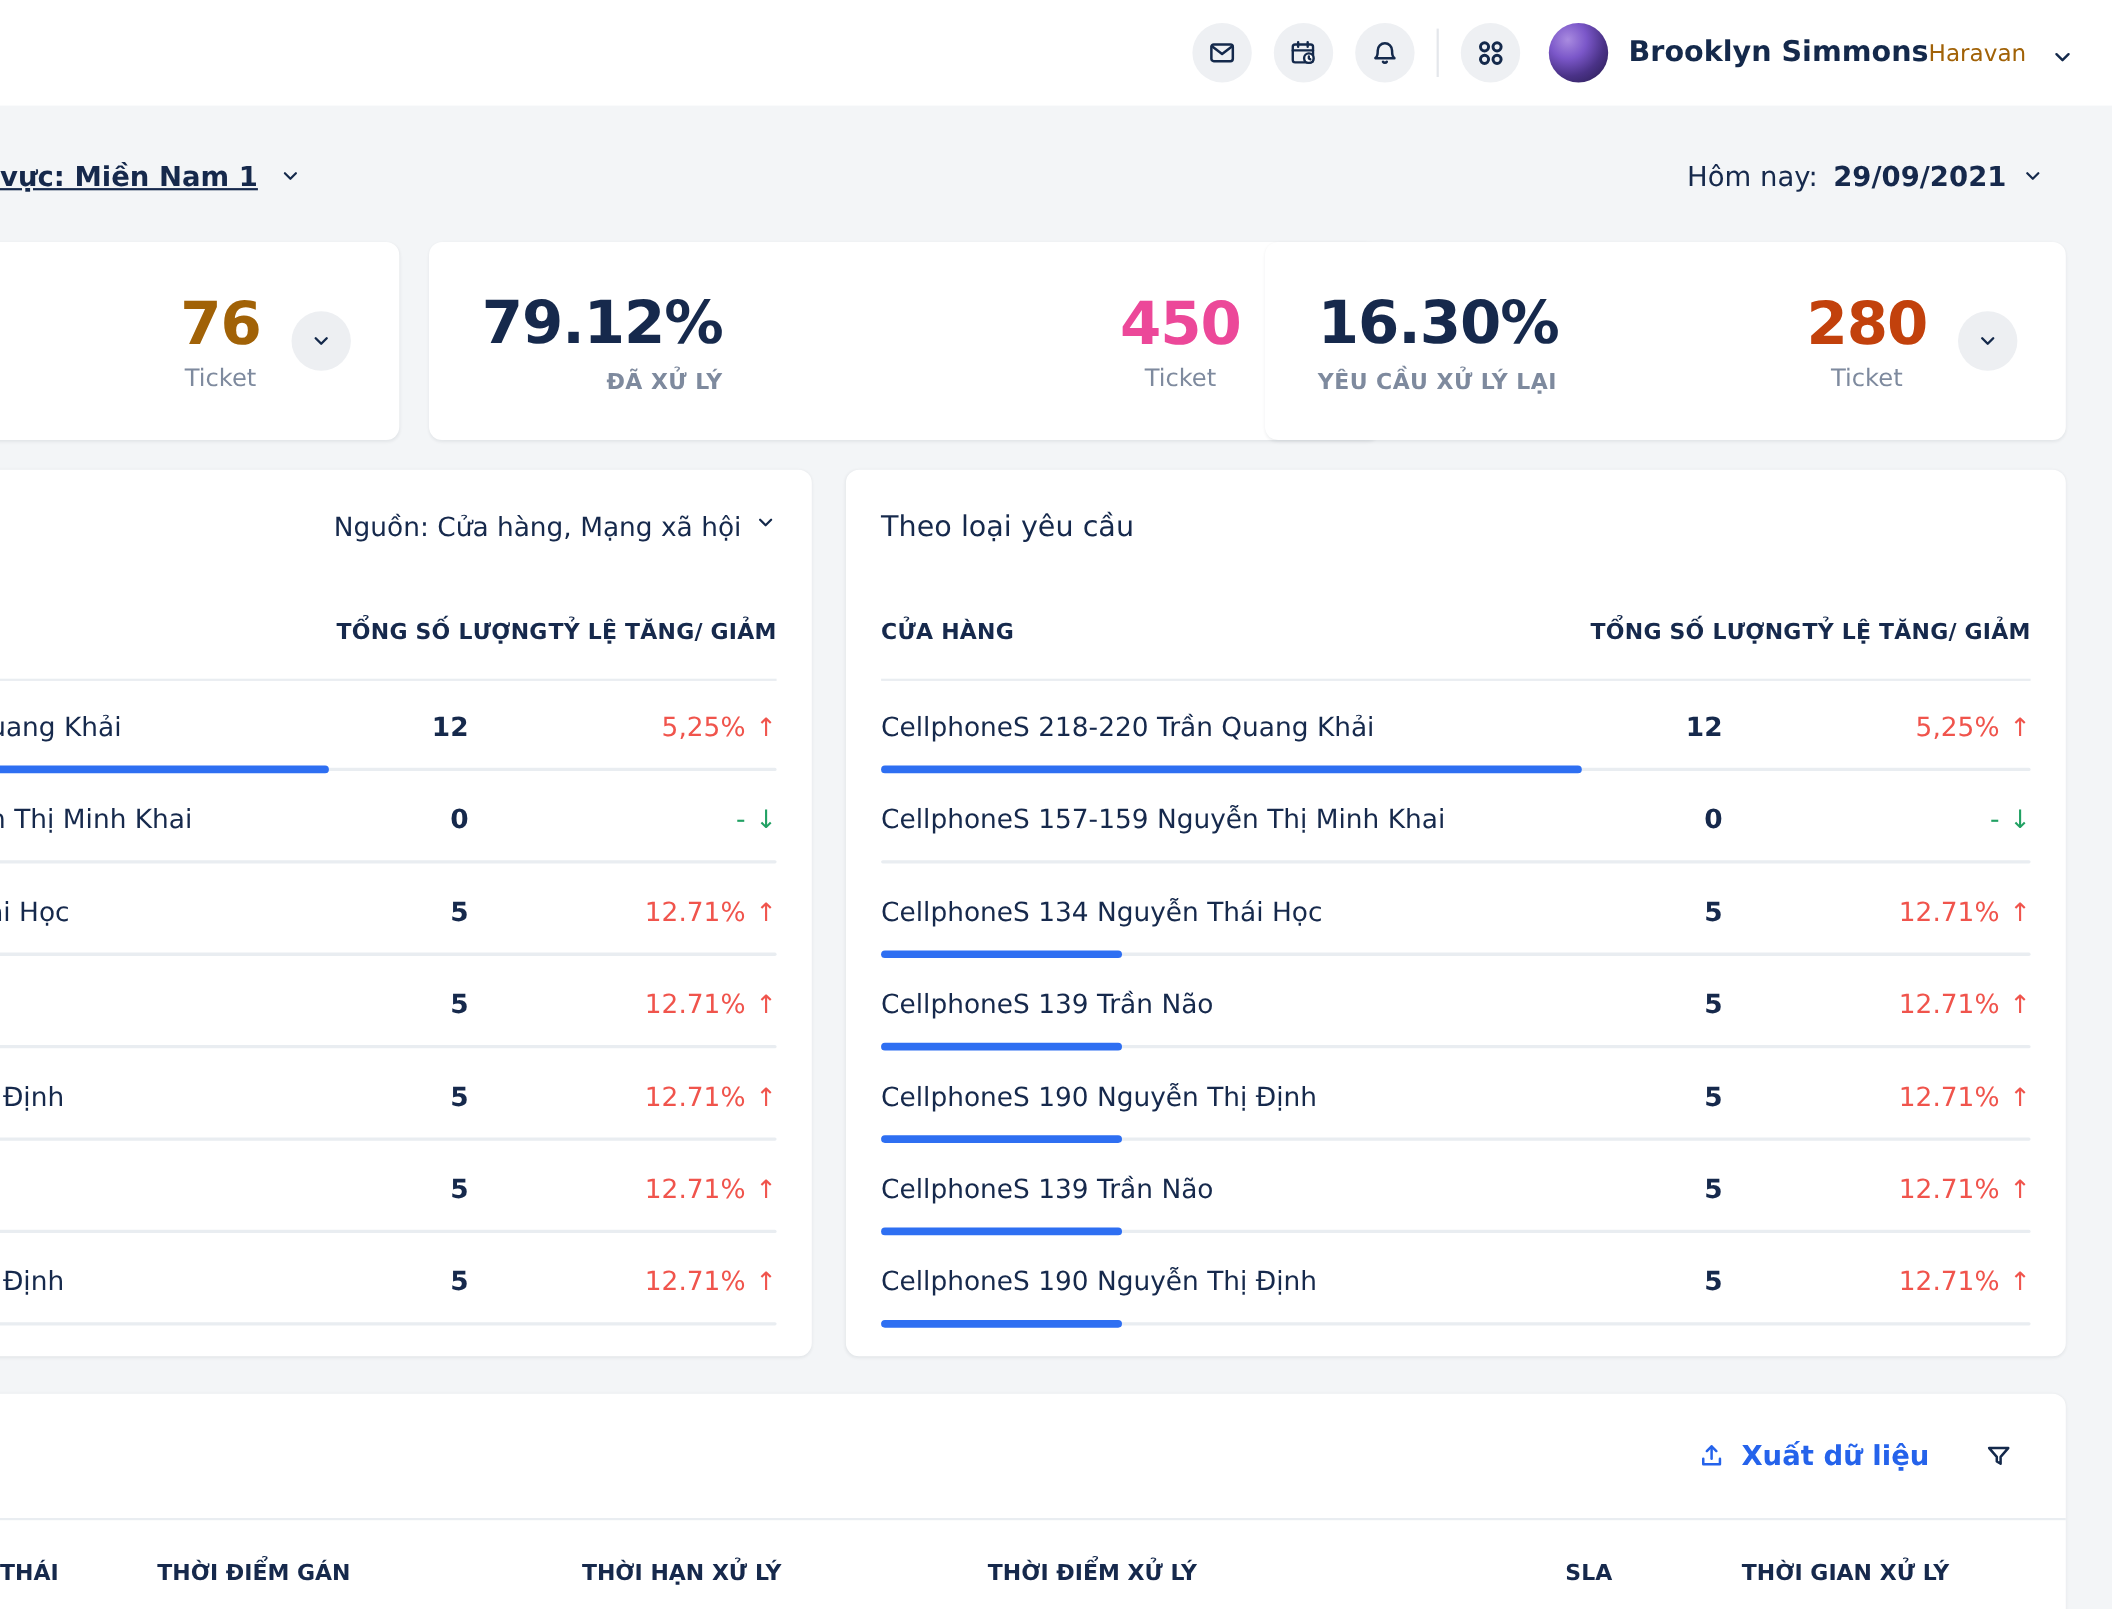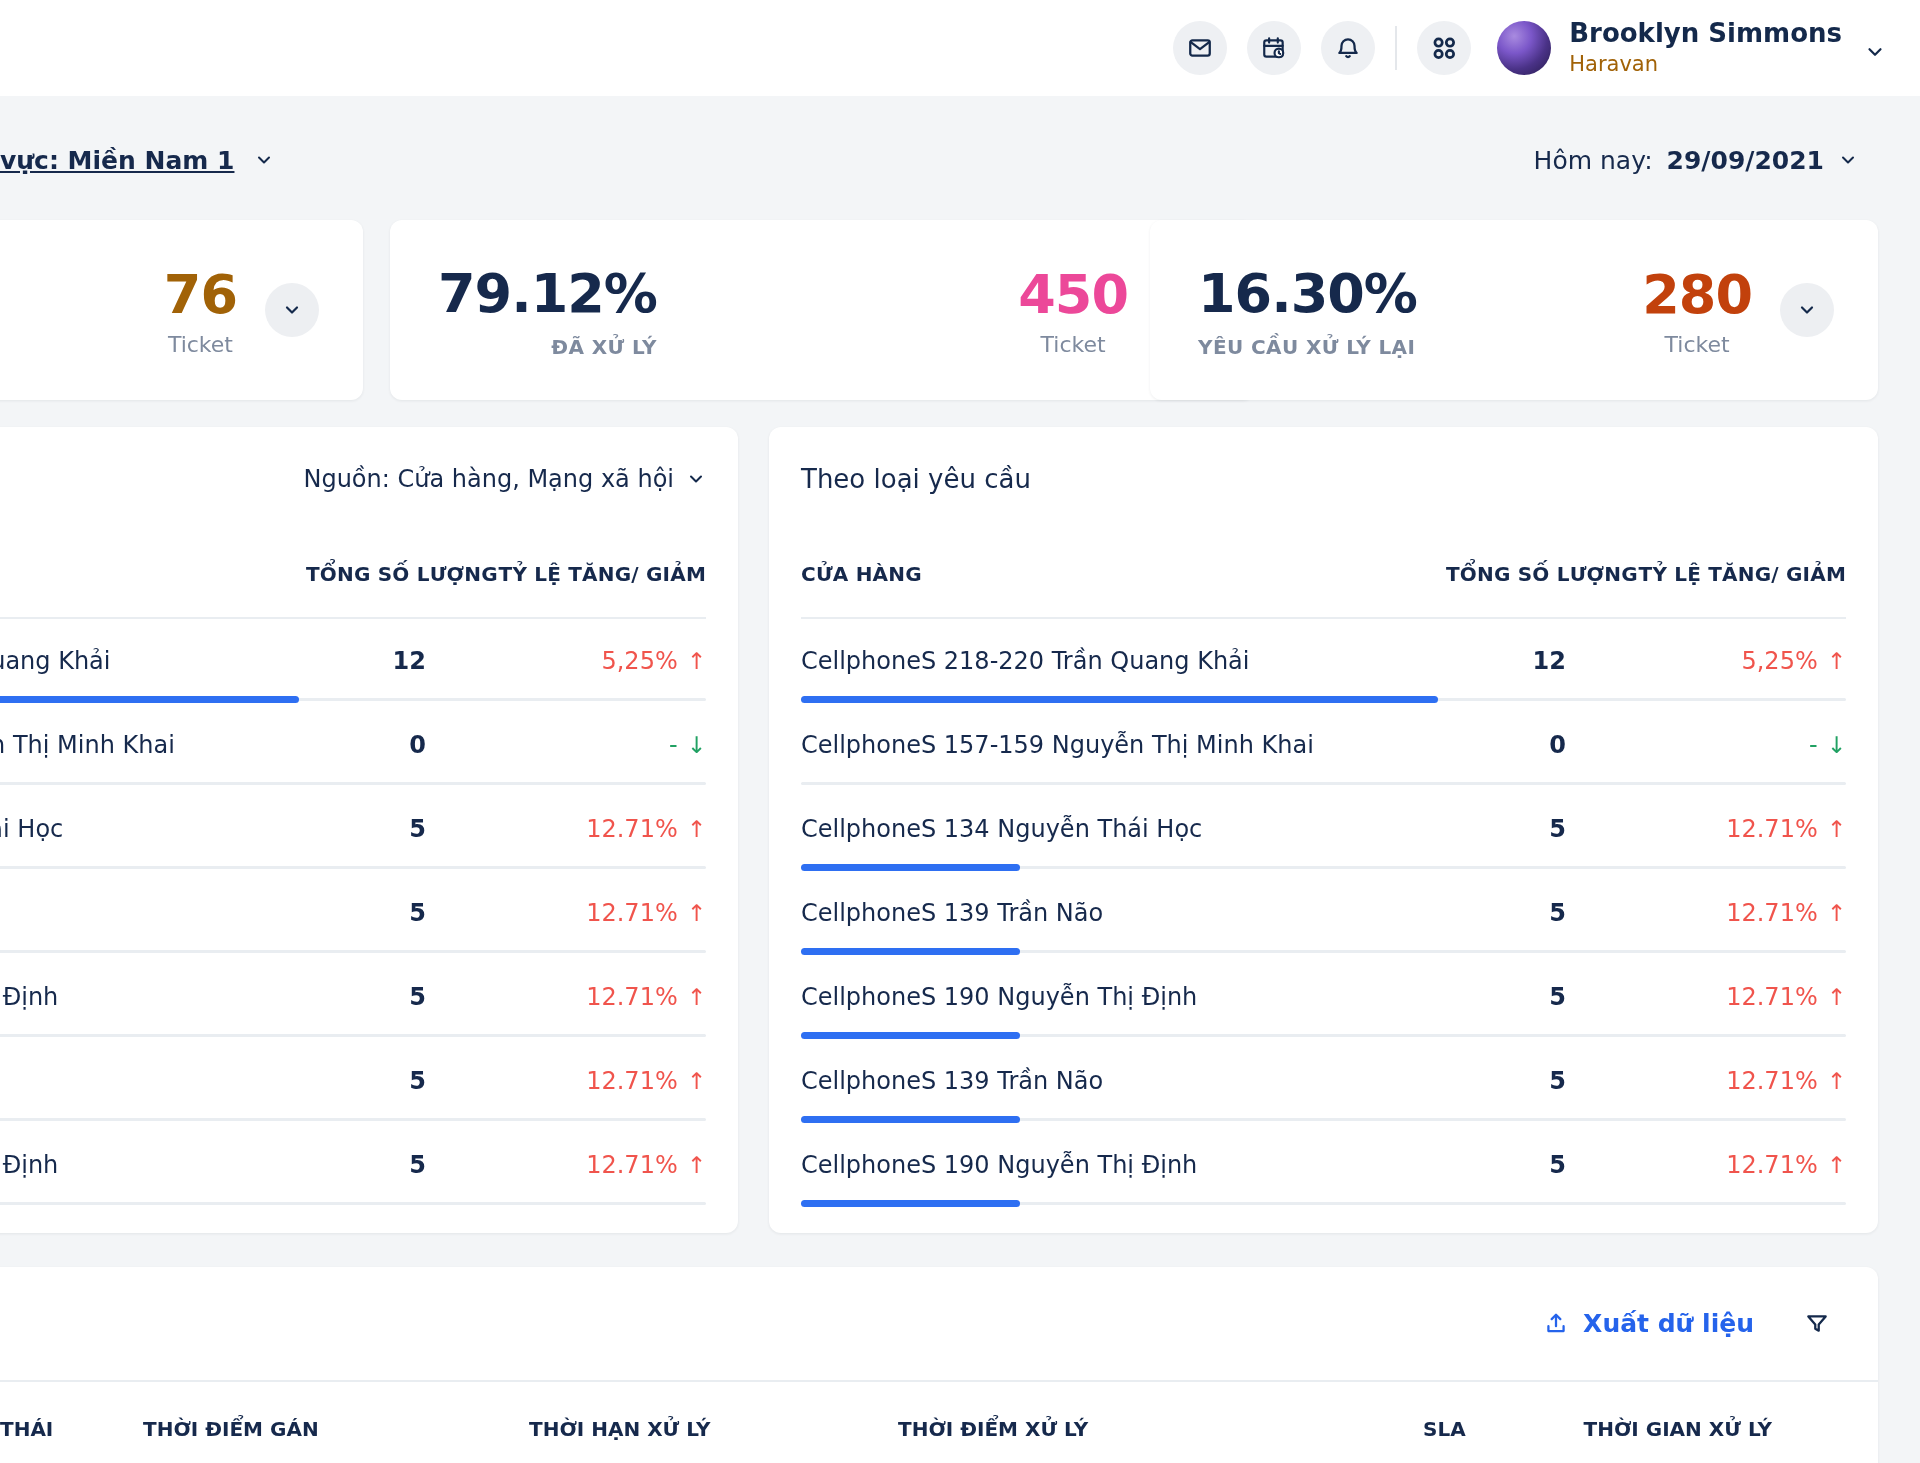--- a/index.html
+++ b/index.html
@@ -7,21 +7,21 @@
           font-family:"DejaVu Sans","Liberation Sans",sans-serif;color:#16294C;}
 
   
   .topbar{position:absolute;top:0;left:0;width:100%;height:96px;background:#FFFFFF;}
   .topbar-right{position:absolute;right:34px;top:0;height:96px;display:flex;align-items:center;gap:20px;}
   .icon-btn{width:54px;height:54px;border-radius:50%;background:#EEF0F3;border:none;display:flex;
             align-items:center;justify-content:center;cursor:pointer;padding:0;}
   .vdiv{width:2px;height:44px;background:#E4E7EB;}
   .avatar{width:54px;height:54px;border-radius:50%;margin-left:6px;
           background:radial-gradient(circle at 32% 28%,#A98BE0 0%,#7B57C9 32%,#4A3287 62%,#241A4A 100%);}
-  .user{display:flex;flex-direction:column;line-height:1.15;margin-left:-2px;}
+  .user{display:flex;flex-direction:row;line-height:1.15;margin-left:-2px;}
   .user-name{font-size:26px;font-weight:700;color:#14294B;white-space:nowrap;}
   .user-org{font-size:21px;color:#a16207;margin-top:3px;}
 
   
   .region{position:absolute;left:0;top:132px;height:56px;display:flex;align-items:center;gap:20px;
           font-size:25px;font-weight:600;background:none;border:none;color:#16294C;cursor:pointer;padding:0;font-family:inherit;text-decoration:underline;}
   .daterange{position:absolute;right:62px;top:132px;height:56px;display:flex;align-items:center;gap:14px;
           font-size:25px;background:none;border:none;color:#16294C;cursor:pointer;padding:0;font-family:inherit;}
   .date-prefix{font-weight:400;}
   .date-value{font-weight:700;}
@@ -42,21 +42,21 @@
   .round-btn{width:54px;height:54px;border-radius:50%;background:#EDEFF2;border:none;display:flex;
              align-items:center;justify-content:center;cursor:pointer;}
 
   
   .panel{position:absolute;top:427px;height:806px;background:#FFFFFF;border-radius:12px;box-sizing:border-box;
          padding:0 32px;box-shadow:0 1px 3px rgba(16,24,40,.07);}
   .panel-left{left:-370px;width:1108px;}
   .panel-right{left:769px;width:1109px;}
   .panel-head{height:104px;display:flex;align-items:center;justify-content:space-between;}
   .panel-title{font-size:26px;font-weight:500;margin:0;color:#16294C;}
-  .dropdown{display:flex;align-items:center;gap:12px;background:none;border:none;font-family:inherit;
+  .dropdown{display:flex;gap:12px;background:none;border:none;font-family:inherit;
             font-size:24px;font-weight:500;color:#16294C;cursor:pointer;padding:0;white-space:nowrap;}
   .cols{display:grid;grid-template-columns:1fr 120px 280px;align-items:center;height:86px;
         border-bottom:2px solid #E9EDF1;font-size:20px;font-weight:700;letter-spacing:.2px;}
   .c-qty,.c-change{text-align:right;white-space:nowrap;}
   .row{display:grid;grid-template-columns:1fr 120px 280px;align-items:center;height:84px;position:relative;font-size:24px;}
   .row-name{white-space:nowrap;font-weight:500;color:#16294C;}
   .row-total{text-align:right;font-weight:600;color:#16294C;}
   .row-change{text-align:right;font-weight:500;white-space:nowrap;}
   .row-change.up{color:#F0544C;}
   .row-change.down{color:#21A163;}

